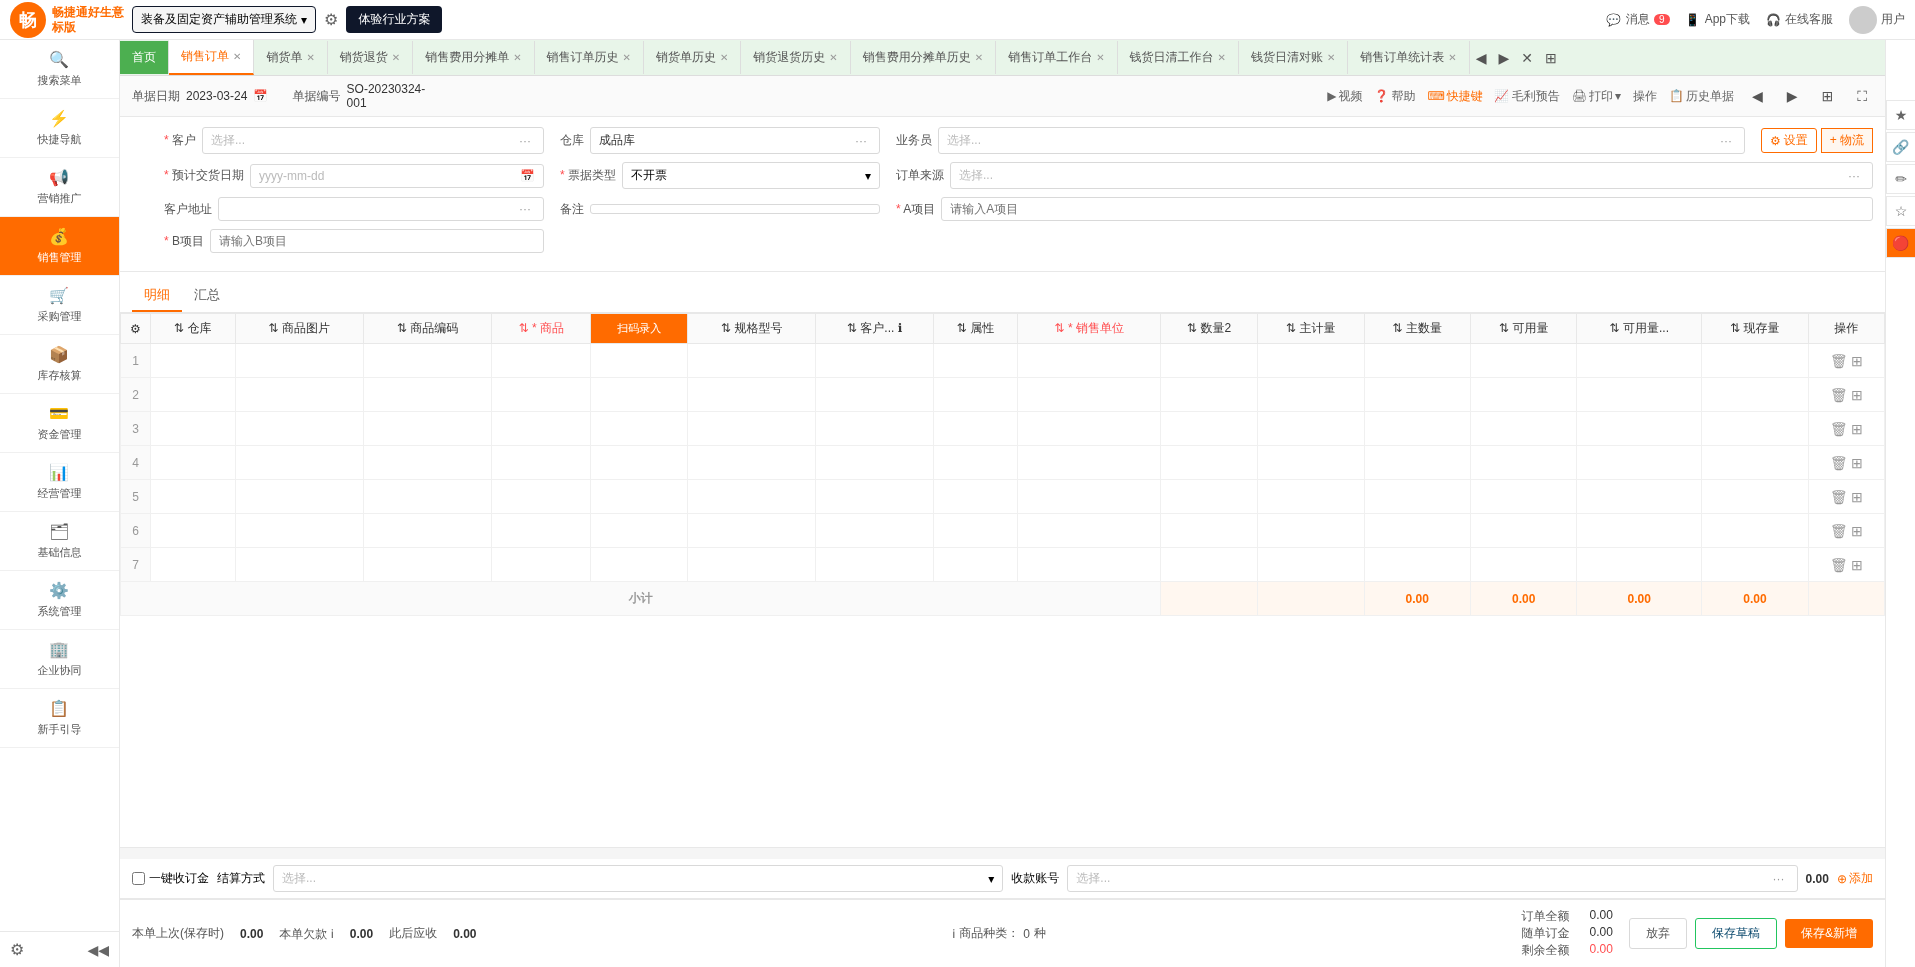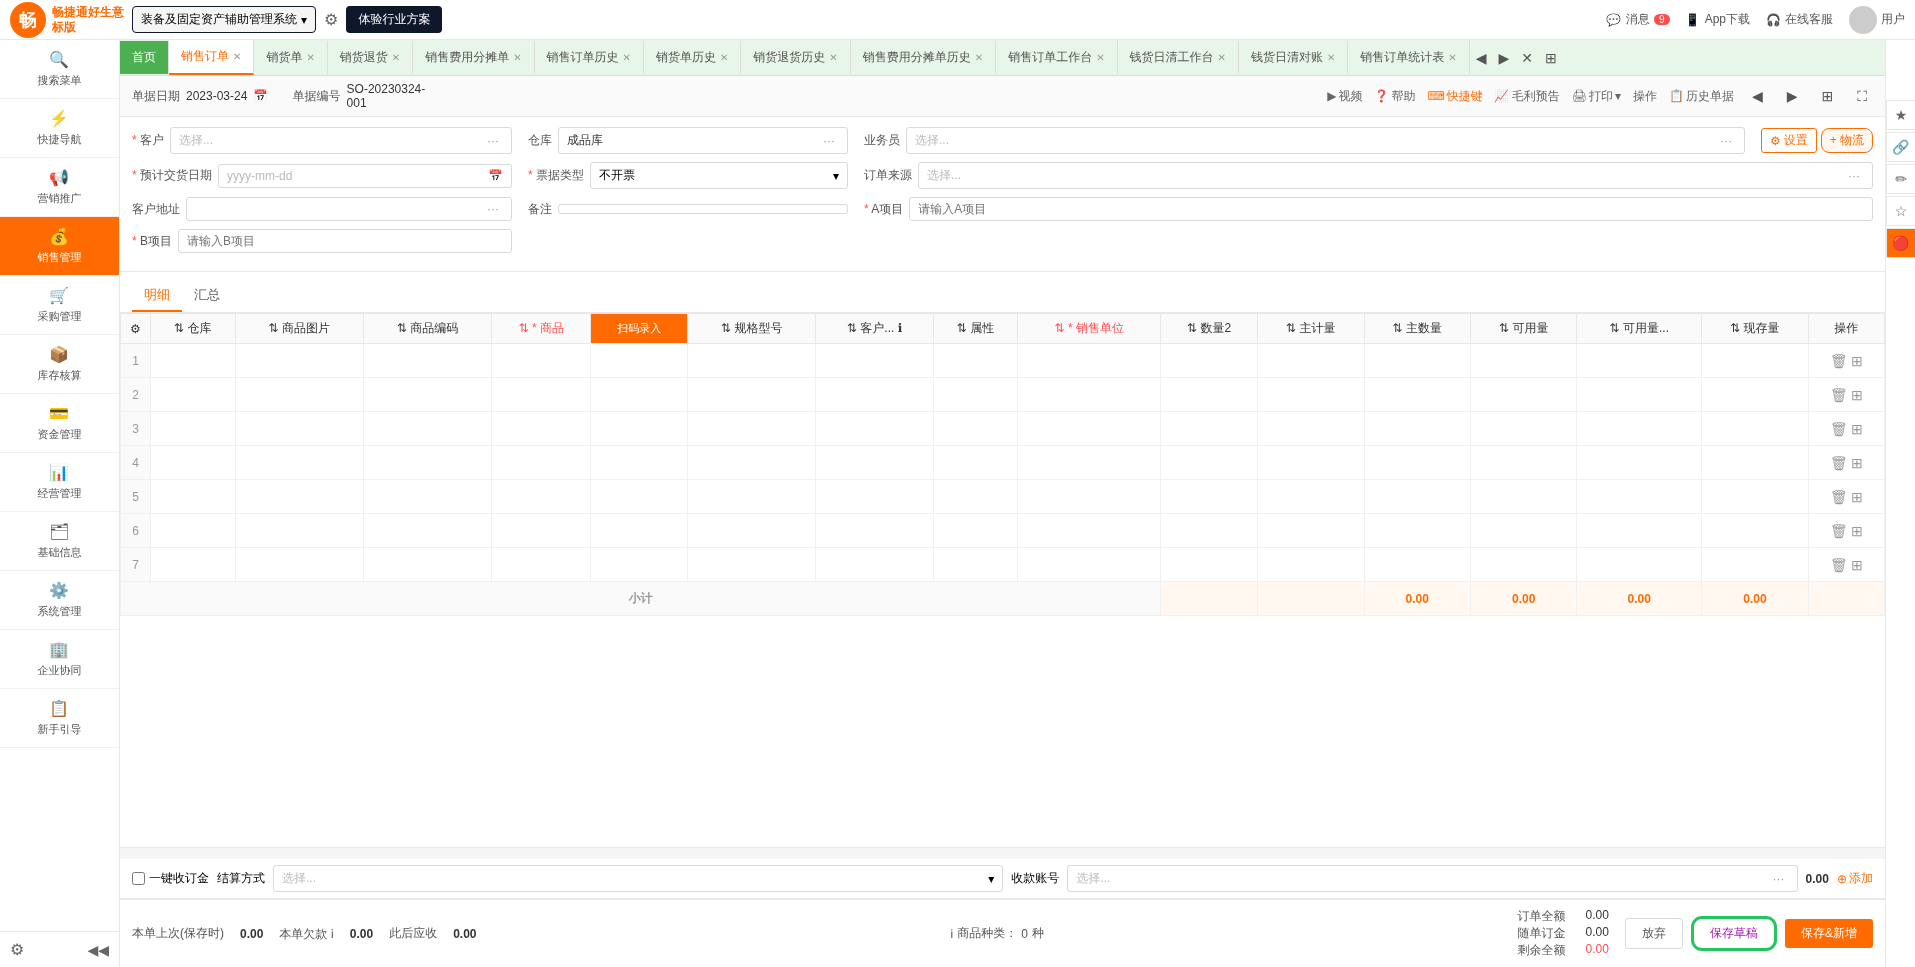--- a/index.html
+++ b/index.html
@@ -52,21 +52,21 @@
     
     .form-area { background: #fff; padding: 0; flex: 1; overflow-y: auto; display: flex; flex-direction: column; }
 
     
     .form-toolbar { display: flex; align-items: center; justify-content: space-between; padding: 6px 12px; border-bottom: 1px solid #e8e8e8; background: #fafafa; flex-shrink: 0; }
     .form-toolbar-left { display: flex; align-items: center; gap: 16px; font-size: 12px; }
     .form-toolbar-right { display: flex; align-items: center; gap: 12px; font-size: 12px; color: #555; }
 
     
     .form-fields { padding: 10px 12px; border-bottom: 1px solid #e8e8e8; flex-shrink: 0; }
-    .form-row { display: flex; align-items: center; margin-bottom: 8px; gap: 16px; }
+    .form-row { display: flex; align-items: center; margin-bottom: 8px; gap: 16px; margin-left: 32px; }
     .form-field { display: flex; align-items: center; gap: 6px; flex: 1; min-width: 0; }
     .field-label { color: #555; white-space: nowrap; font-size: 12px; flex-shrink: 0; }
     .field-label.required::before { content: '* '; color: #ff4d4f; }
     .field-input { flex: 1; border: 1px solid #d9d9d9; border-radius: 3px; padding: 4px 8px; font-size: 12px; color: #999; background: #fff; min-width: 80px; }
     .field-input.with-icon { display: flex; align-items: center; justify-content: space-between; }
     .field-select { display: flex; align-items: center; border: 1px solid #d9d9d9; border-radius: 3px; padding: 4px 8px; font-size: 12px; background: #fff; cursor: pointer; flex: 1; justify-content: space-between; }
     .more-btn { color: #999; cursor: pointer; padding: 0 4px; }
 
     
     .detail-tabs { display: flex; padding: 8px 12px 0; border-bottom: 1px solid #e8e8e8; flex-shrink: 0; }
@@ -92,41 +92,41 @@
     
     .bottom-bar { display: flex; align-items: center; justify-content: space-between; padding: 8px 12px; background: #fff; border-top: 1px solid #e8e8e8; flex-shrink: 0; }
     .bottom-left { display: flex; align-items: center; gap: 16px; font-size: 12px; color: #555; }
     .bottom-left .value { color: #333; font-weight: bold; }
     .bottom-center { display: flex; align-items: center; gap: 4px; font-size: 12px; color: #555; }
     .bottom-right { display: flex; align-items: center; gap: 8px; }
     .amount-summary { text-align: right; margin-right: 8px; font-size: 12px; }
     .amount-row { display: flex; justify-content: space-between; gap: 20px; color: #555; }
     .amount-val { color: #333; }
     .btn-discard { padding: 6px 16px; border: 1px solid #d9d9d9; border-radius: 3px; background: #fff; cursor: pointer; font-size: 12px; color: #555; }
-    .btn-draft { padding: 6px 16px; border: 3px solid #22c55e; border-radius: 11px; background: #fff; cursor: pointer; font-size: 12px; color: #a21caf; }
+    .btn-draft { padding: 6px 16px; border: 1px solid #22c55e; border-radius: 3px; background: #fff; cursor: pointer; font-size: 12px; color: #0c4a6e; }
     .btn-save { padding: 6px 16px; border: none; border-radius: 3px; background: #ff6b00; color: #fff; cursor: pointer; font-size: 12px; }
 
     
     .checkbox-label { display: flex; align-items: center; gap: 4px; cursor: pointer; }
     input[type=checkbox] { cursor: pointer; }
     .icon-btn { cursor: pointer; color: #666; font-size: 13px; display: flex; align-items: center; gap: 2px; }
     .icon-btn.orange { color: #ff6b00; }
 
     .add-btn { color: #ff6b00; cursor: pointer; font-size: 12px; display: flex; align-items: center; gap: 2px; }
 
     
     .h-scroll { overflow-x: auto; }
     .h-scroll::-webkit-scrollbar { height: 6px; }
     .h-scroll::-webkit-scrollbar-thumb { background: #ccc; border-radius: 3px; }
     .rpanel-btn { width: 30px; height: 30px; background: #fff; border: 1px solid #e8e8e8; display: flex; align-items: center; justify-content: center; cursor: pointer; color: #666; font-size: 14px; margin-bottom: 2px; }
     .rpanel-btn.active { background: #ff6b00; color: #fff; }
 
     .header-right-btns { display: flex; gap: 4px; }
     .setting-btn { display: flex; align-items: center; gap: 3px; border: 1px solid #ff6b00; color: #ff6b00; border-radius: 3px; padding: 3px 8px; cursor: pointer; font-size: 11px; }
-    .add-product-btn { display: flex; align-items: center; gap: 3px; border: 1px solid #ff6b00; color: #ff6b00; border-radius: 8px; padding: 3px 8px; cursor: pointer; font-size: 11px; background: #fff7f0; }
+    .add-product-btn { display: flex; align-items: center; gap: 3px; border: 1px solid #ff6b00; color: #ff6b00; border-radius: 0; padding: 3px 8px; cursor: pointer; font-size: 11px; background: #fff7f0; }
   </style>
 </head>
 <body>
 
 <div class="top-bar">
   <div class="top-bar-left">
     <div class="brand-logo">
       <div class="brand-icon">畅</div>
       <div class="brand-name">
         <div>畅捷通好生意</div>

